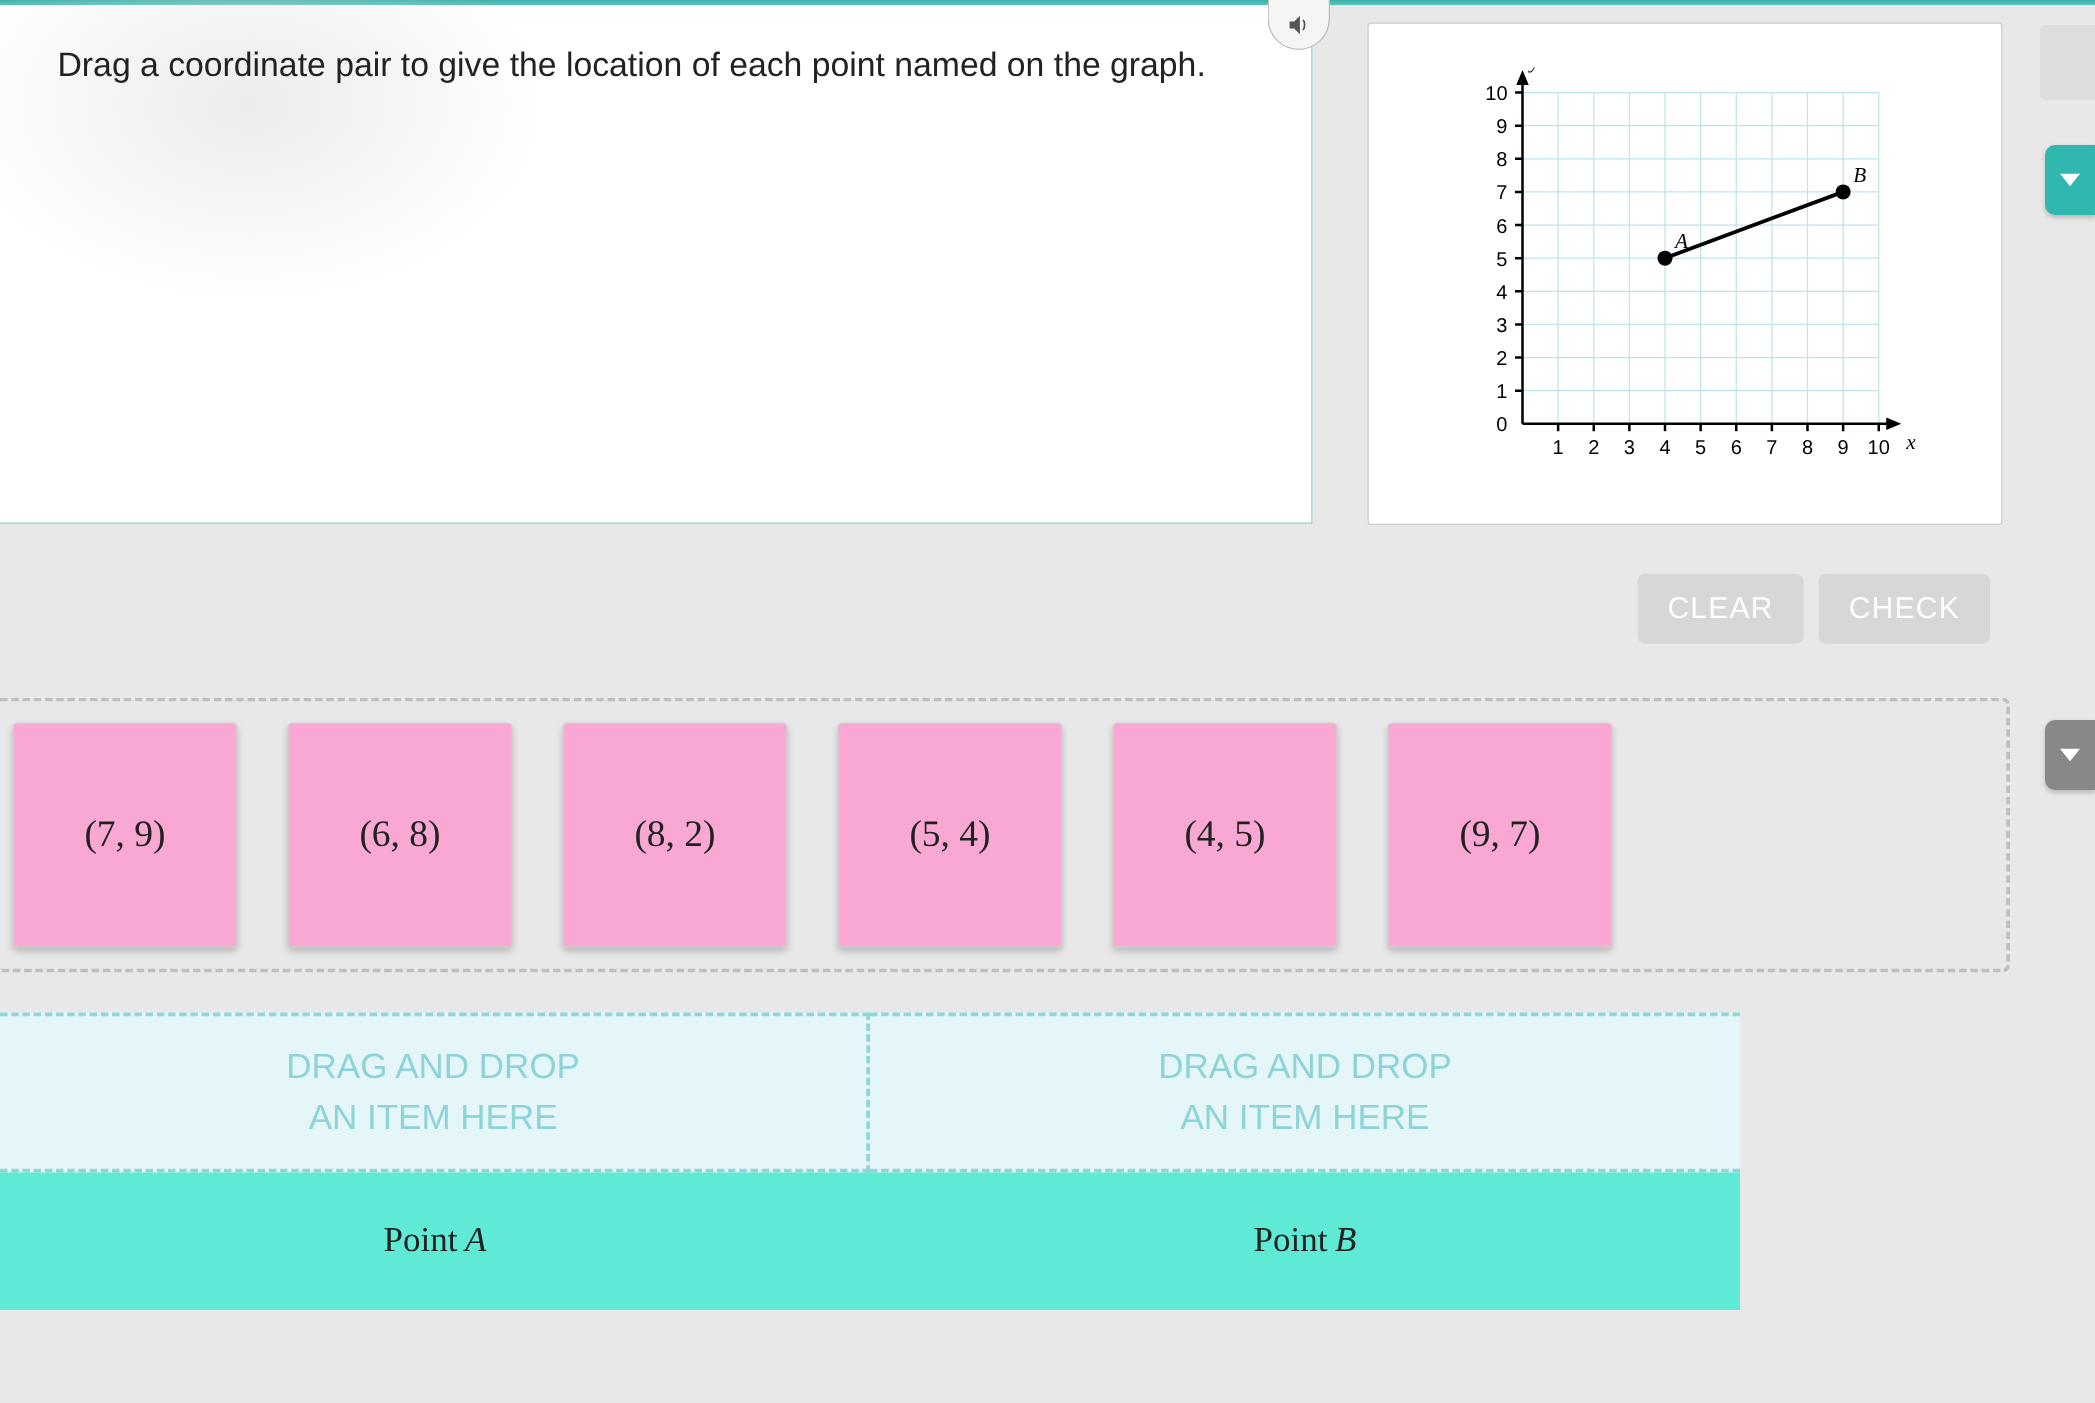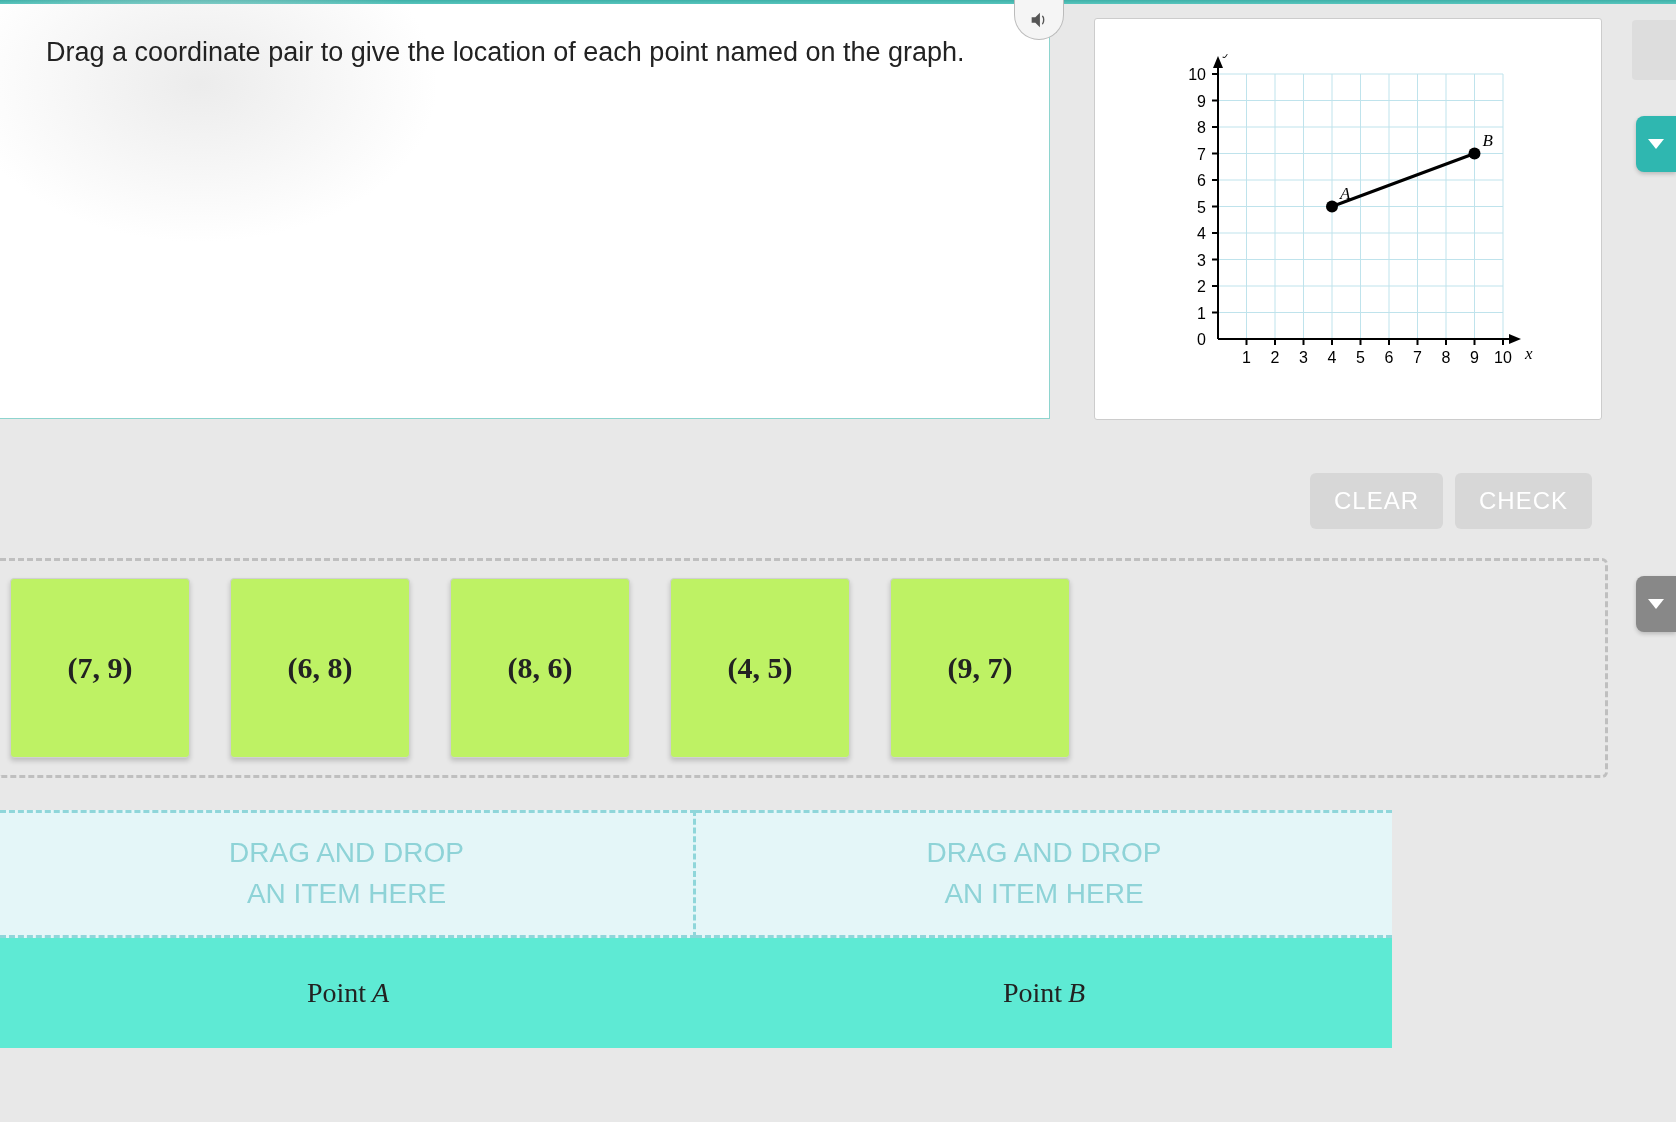--- a/index.html
+++ b/index.html
@@ -85,21 +85,21 @@
     }
     .graph-wrap {
       width: 370px;
       height: 330px;
       position: relative;
     }
     .graph-wrap svg { width: 100%; height: 100%; }
 
     .action-row {
       position: absolute;
-      top: 468px;
+      top: 454px;
       left: 0;
       width: 1602px;
       height: 66px;
       display: flex;
       justify-content: flex-end;
       align-items: center;
       gap: 12px;
       padding-right: 10px;
     }
     .action-btn {
@@ -124,32 +124,31 @@
       border-left: none;
       border-radius: 0 6px 6px 0;
       display: flex;
       align-items: center;
       gap: 40px;
       padding-left: 10px;
     }
     .chip {
       width: 180px;
       height: 180px;
-      background: #bef264;
+      background: #f9a8d4;
       border: 1px solid #d0d0d0;
       border-radius: 4px;
       box-shadow: 0 3px 5px rgba(0,0,0,0.18);
       display: flex;
       align-items: center;
       justify-content: center;
       font-size: 30px;
       color: #222;
       cursor: grab;
       font-family: "Times New Roman", serif;
-      font-weight: bold;
     }
 
     .answers-row {
       position: absolute;
       top: 810px;
       left: 0;
       width: 1392px;
       display: flex;
     }
     .answer-col {
@@ -322,21 +321,22 @@
 </div>
 
 <div class="action-row">
   <button class="action-btn">CLEAR</button>
   <button class="action-btn">CHECK</button>
 </div>
 
 <div class="chip-tray" id="chip-tray">
     <div class="chip" draggable="true">(7, 9)</div>
     <div class="chip" draggable="true">(6, 8)</div>
-    <div class="chip" draggable="true">(8, 6)</div>
+    <div class="chip" draggable="true">(8, 2)</div>
+    <div class="chip" draggable="true">(5, 4)</div>
     <div class="chip" draggable="true">(4, 5)</div>
     <div class="chip" draggable="true">(9, 7)</div>
   </div>
 
 <div class="answers-row" id="answers-row">
     <div class="answer-col">
       <div class="drop-zone">
         <div>DRAG AND DROP</div>
         <div>AN ITEM HERE</div>
       </div>

